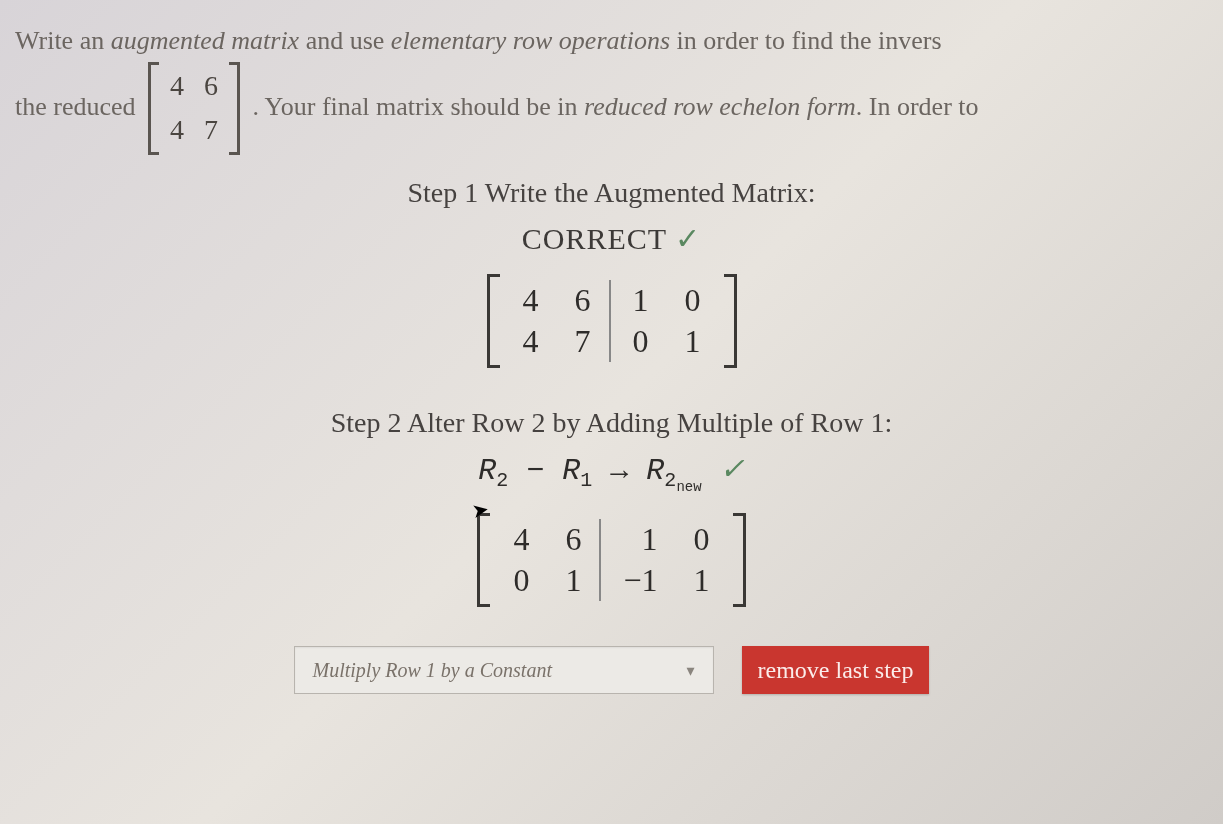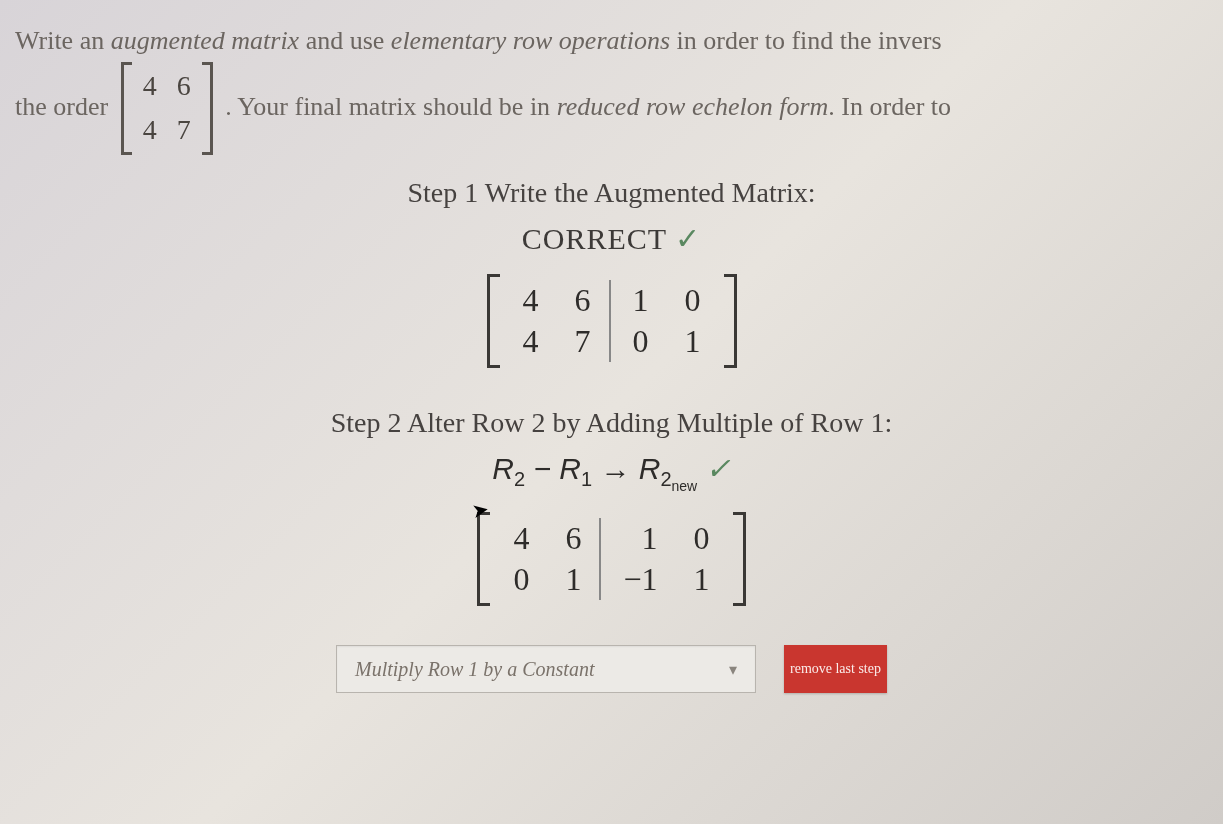--- a/index.html
+++ b/index.html
@@ -83,21 +83,21 @@
     padding: 2px 18px;
     font-size: 32px;
     color: #2e2c2a;
     text-align: right;
     font-family: 'Times New Roman', serif;
   }
   .aug-matrix td.sep-left { border-left: 2px solid #888; padding-left: 22px; }
   .row-op {
     font-size: 30px;
     font-style: italic;
-    font-family: Liberation Sans, sans-serif;
+    font-family: Liberation Mono, monospace;
     color: #2e2c2a;
     margin: 8px 0 10px 0;
   }
   .row-op sub { font-size: 20px; font-style: normal; }
   .row-op .sub2 { font-size: 14px; vertical-align: sub; }
   .controls {
     display: flex;
     justify-content: center;
     align-items: center;
     gap: 28px;
@@ -118,24 +118,24 @@
     box-shadow: inset 0 1px 2px rgba(0,0,0,0.06);
     gap: 12px;
   }
   .chev {
     font-style: normal;
     color: #8a857e;
     font-size: 16px;
   }
   .remove-btn {
     height: 48px;
-    padding: 0 6px;
+    padding: 0 16px;
     background: #c9362f;
     color: #fbecea;
-    font-size: 14px;
+    font-size: 24px;
     border: none;
     display: flex;
     align-items: center;
     font-family: Georgia, serif;
     box-shadow: 0 1px 2px rgba(0,0,0,0.2);
   }
   .cursor {
     position: absolute;
     left: 472px;
     top: 498px;
@@ -143,21 +143,21 @@
     color: #000;
     transform: rotate(-10deg);
     pointer-events: none;
   }
 </style>
 </head>
 <body>
 
 <div class="question">
   <span>Write an </span><span class="italic">augmented matrix</span><span> and use </span><span class="italic">elementary row operations</span><span> in order to find the invers</span><br>
-  <span>the order </span>
+  <span>the reduced </span>
   <span class="inline-matrix">
     <table>
       <tbody>
           <tr>
             <td>4</td>
             <td>6</td>
           </tr>
       <tr>
             <td>4</td>
             <td>7</td>

